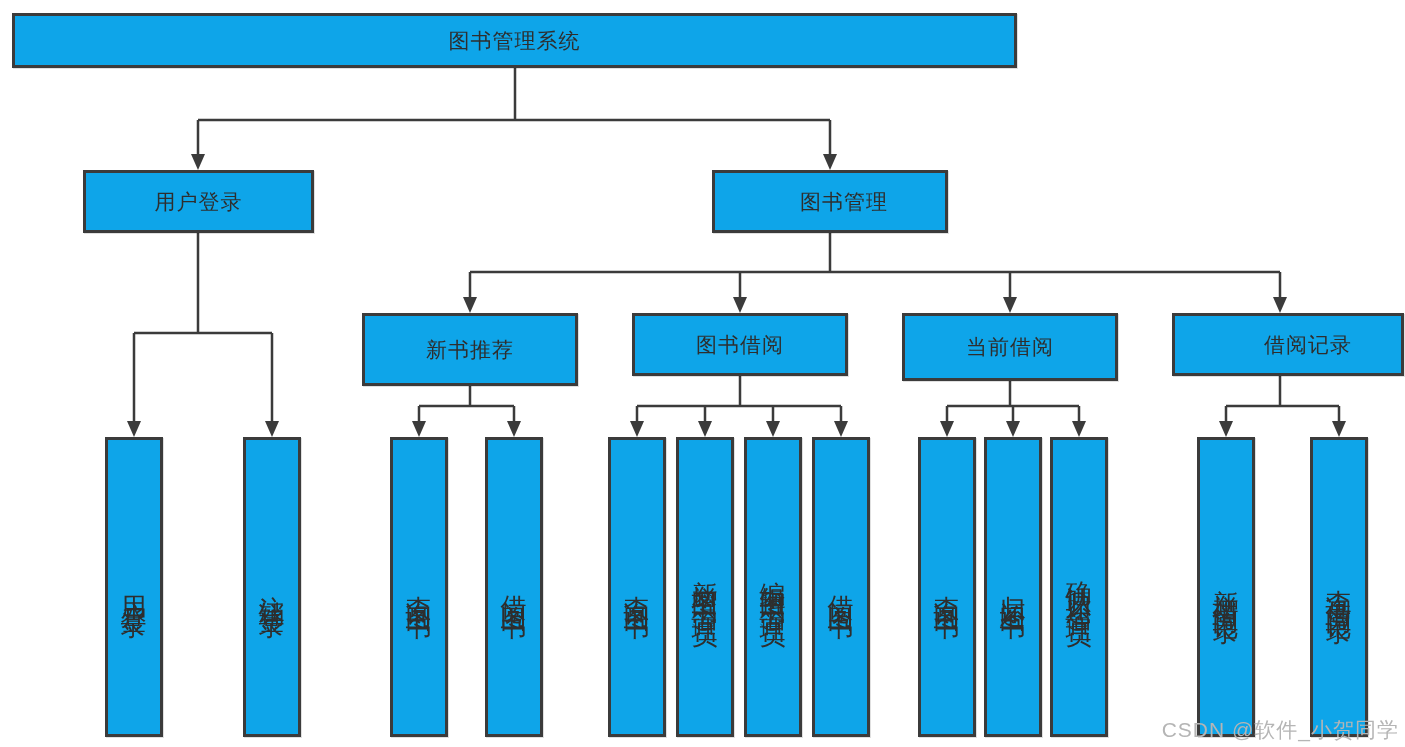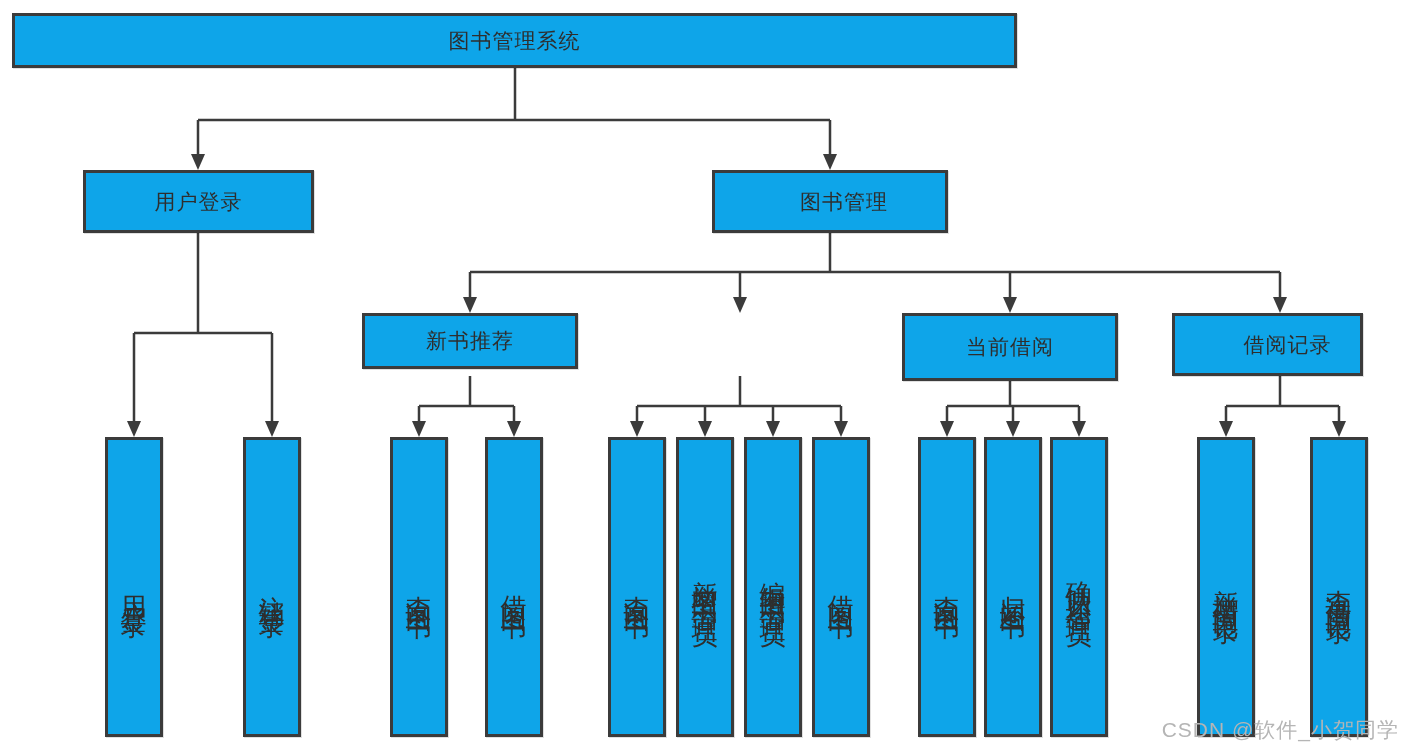--- a/index.html
+++ b/index.html
@@ -113,27 +113,30 @@
     <span>图书管理系统</span>
   </div>
 
   <div class="node h" style="left:83px; top:170px; width:231px; height:63px;">
     <span>用户登录</span>
   </div>
   <div class="node h" style="left:712px; top:170px; width:236px; height:63px;padding-left:28px;">
     <span>图书管理</span>
   </div>
 
-  <div class="node h" style="left:362px; top:313px; width:216px; height:56px;">
+  <div class="node h" style="left:362px; top:313px; width:216px; height:73px;">
     <span>新书推荐</span>
+  </div>
+  <div class="node h" style="left:632px; top:313px; width:216px; height:63px;">
+    <span>图书借阅</span>
   </div>
   <div class="node h" style="left:902px; top:313px; width:216px; height:68px;">
     <span>当前借阅</span>
   </div>
-  <div class="node h" style="left:1172px; top:313px; width:191px; height:63px;padding-left:40px;">
+  <div class="node h" style="left:1172px; top:313px; width:232px; height:63px;padding-left:40px;">
     <span>借阅记录</span>
   </div>
 
   <div class="node v" style="left:105px; top:437px;">
     <span>用户登录</span>
   </div>
   <div class="node v" style="left:243px; top:437px;">
     <span>注销登录</span>
   </div>
 

